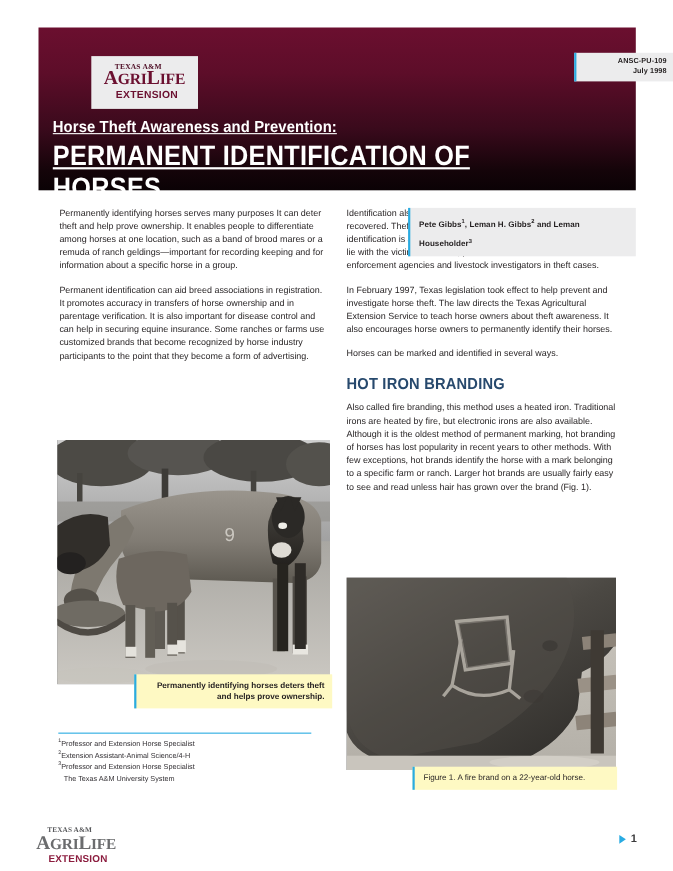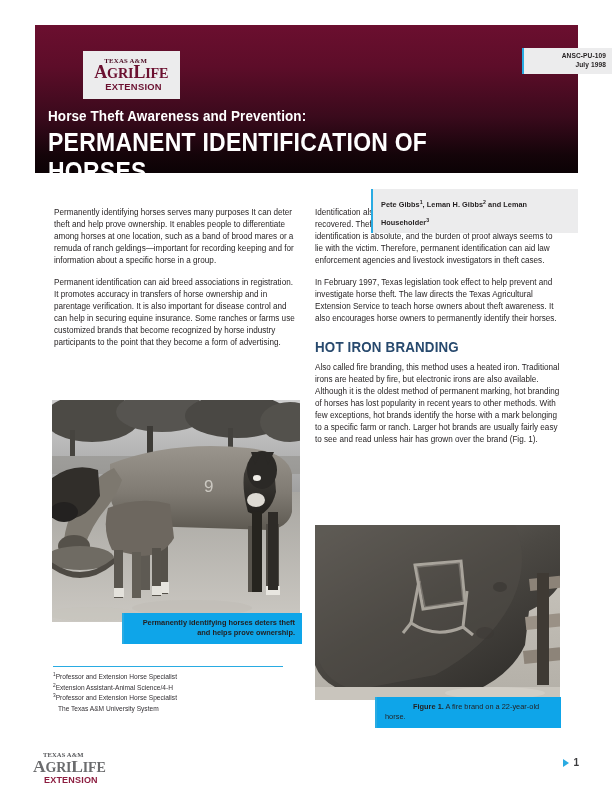--- a/index.html
+++ b/index.html
@@ -89,20 +89,21 @@
     color: #231f20;
     line-height: 1.35;
     letter-spacing: .1px;
   }
 
   .header-titles {
     position: absolute;
     left: 13px;
     top: 83px;
     color: #ffffff;
+    text-decoration: underline;
   }
   .kicker {
     font-family: "Liberation Sans Narrow", "Liberation Sans", sans-serif;
     font-size: 14.5px;
     font-weight: bold;
     letter-spacing: .1px;
     transform: scaleX(.93);
     transform-origin: left center;
   }
   .maintitle {
@@ -128,21 +129,21 @@
     font-size: 7.3px;
     font-weight: bold;
     color: #231f20;
     letter-spacing: .05px;
   }
   sup { font-size: .72em; vertical-align: super; line-height: 0; }
 
   
   .col {
     position: absolute;
-    top: 207px;
+    top: 188px;
     width: 245px;
   }
   .col-left { left: 54px; }
   .col-right { left: 315px; }
 
   .col p {
     margin: 0 0 10px 0;
     font-size: 8.15px;
     line-height: 1.47;
     color: #231f20;
@@ -173,21 +174,21 @@
   }
   .photo-2 {
     left: 315px;
     top: 525px;
     width: 245px;
     height: 175px;
   }
 
   .caption {
     position: absolute;
-    background: #0ea5e9;
+    background: #fef9c3;
     border-left: 2.5px solid #29abe2;
     box-sizing: border-box;
     z-index: 6;
   }
   .caption span {
     display: block;
     font-size: 7.4px;
     font-weight: bold;
     line-height: 1.38;
     color: #231f20;
@@ -199,21 +200,21 @@
     padding: 5px 7px 6px 8px;
     text-align: right;
   }
   .caption-2 {
     left: 375px;
     top: 697px;
     width: 186px;
     padding: 5px 7px 6px 8px;
     text-align: left;
   }
-  .caption-2 .figlabel { display: inline; font-weight: bold; margin-left: 28px; }
+  .caption-2 .figlabel { display: inline; font-weight: normal; }
   .caption-2 .figtext  { display: inline; font-weight: normal; }
 
   
   .footnotes {
     position: absolute;
     left: 53px;
     top: 666px;
     width: 230px;
     border-top: 1.2px solid #29abe2;
     padding-top: 5px;
@@ -308,20 +309,21 @@
 </div>
 
 <div class="col col-left">
   <p>Permanently identifying horses serves many purposes It can deter theft and help prove ownership. It enables people to differentiate among horses at one location, such as a band of brood mares or a remuda of ranch geldings—important for recording keeping and for information about a specific horse in a group.</p>
   <p>Permanent identification can aid breed associations in registration. It promotes accuracy in transfers of horse ownership and in parentage verification. It is also important for disease control and can help in securing equine insurance. Some ranches or farms use customized brands that become recognized by horse industry participants to the point that they become a form of advertising.</p>
 </div>
 
 <div class="col col-right">
   <p>Identification also increases the percentage of stolen horses recovered. Theft is essentially impossible to prove unless identification is absolute, and the burden of proof always seems to lie with the victim. Therefore, permanent identification can aid law enforcement agencies and livestock investigators in theft cases.</p>
   <p>In February 1997, Texas legislation took effect to help prevent and investigate horse theft. The law directs the Texas Agricultural Extension Service to teach horse owners about theft awareness. It also encourages horse owners to permanently identify their horses.</p>
+  <p>Horses can be marked and identified in several ways.</p>
   <div class="section-heading">HOT IRON BRANDING</div>
   <p>Also called fire branding, this method uses a heated iron. Traditional irons are heated by fire, but electronic irons are also available. Although it is the oldest method of permanent marking, hot branding of horses has lost popularity in recent years to other methods. With few exceptions, hot brands identify the horse with a mark belonging to a specific farm or ranch. Larger hot brands are usually fairly easy to see and read unless hair has grown over the brand (Fig. 1).</p>
 </div>
 
 <div class="photo photo-1">
   <svg width="248" height="222" viewBox="0 0 248 222" preserveAspectRatio="none">
     <defs>
       <linearGradient id="sky1" x1="0" y1="0" x2="0" y2="1">
         <stop offset="0%" stop-color="#cfcfcf"></stop>
           <stop offset="100%" stop-color="#9d9d9d"></stop>

